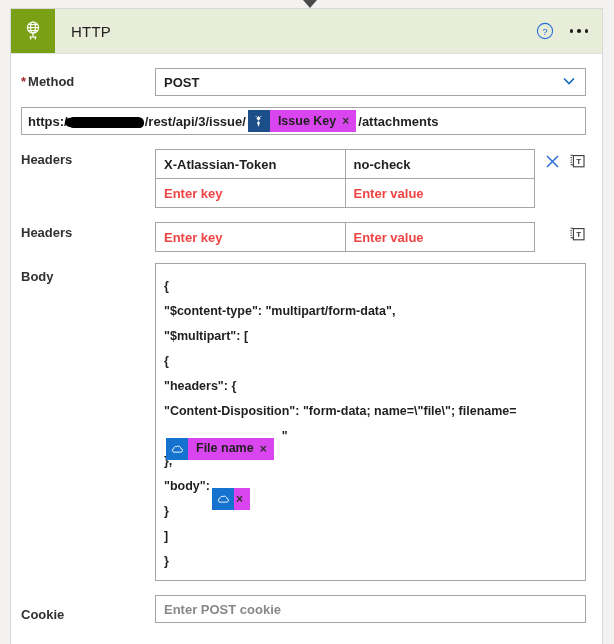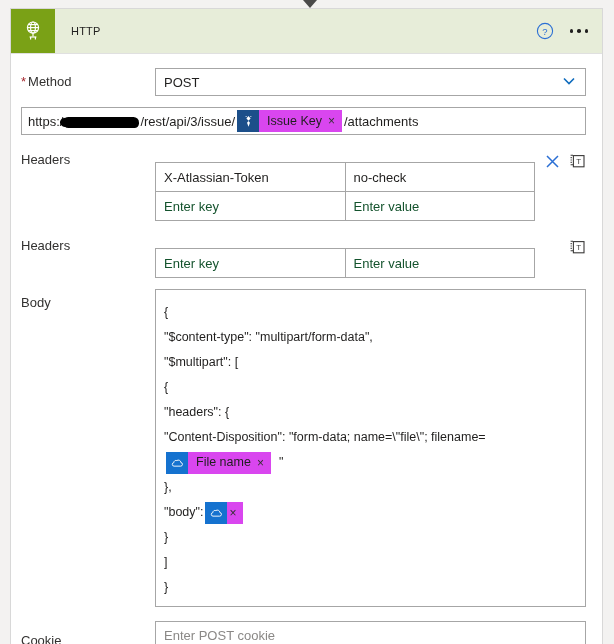--- a/index.html
+++ b/index.html
@@ -51,21 +51,21 @@
     width: 44px;
     height: 44px;
     background: #7aa116;
     display: flex;
     align-items: center;
     justify-content: center;
     flex: 0 0 auto;
   }
   #header-title {
     margin-left: 16px;
-    font-size: 11px;
+    font-size: 15px;
     color: #201f1e;
     letter-spacing: .2px;
   }
   #header-actions {
     margin-left: auto;
     display: flex;
     align-items: center;
     gap: 16px;
     padding-right: 14px;
   }
@@ -80,20 +80,21 @@
 
   
   #form {
     padding: 14px 0 22px 0;
   }
   .row {
     display: flex;
     align-items: flex-start;
     padding: 0 16px 0 10px;
     margin-bottom: 11px;
+    font-weight: bold;
   }
   .row-label {
     width: 134px;
     flex: 0 0 134px;
     padding-top: 6px;
     font-size: 13px;
     color: #323130;
     line-height: 16px;
     white-space: nowrap;
   }
@@ -174,37 +175,37 @@
     padding: 0 7px 0 2px;
     color: #323130;
     font-size: 12px;
     line-height: 1;
   }
 
   
   .kv-wrap { display: flex; align-items: flex-start; }
   .kv-grid { flex: 1 1 auto; }
   .kv-row { display: flex; margin-top: -1px; }
-  .kv-row:first-child { margin-top: 16px; }
+  .kv-row:first-child { margin-top: 3px; }
   .kv-cell {
     border: 1px solid #a6a6a6;
     height: 30px;
     box-sizing: border-box;
     display: flex;
     align-items: center;
     padding: 0 8px;
     font-size: 13px;
     background: #fff;
     flex: 1 1 50%;
     min-width: 0;
     overflow: hidden;
     white-space: nowrap;
   }
   .kv-cell + .kv-cell { margin-left: -1px; }
-  .kv-cell.ph { color: #14532d; }
+  .kv-cell.ph { color: #ef4444; }
   .kv-actions {
     flex: 0 0 auto;
     display: flex;
     align-items: center;
     gap: 8px;
     padding-left: 9px;
     height: 30px;
   }
   .icon-btn { cursor: pointer; line-height: 0; }
   .icon-btn.spacer { visibility: hidden; }
@@ -221,21 +222,21 @@
     font-family: "Liberation Sans", sans-serif;
     font-size: 12.5px;
     color: #201f1e;
     line-height: 25px;
     height: 25px;
     white-space: nowrap;
     display: flex;
     align-items: center;
   }
   .code-line .txt { display: inline-block; }
-  .code-line .token { position: relative; top: 0; }
+  .code-line .token { position: relative; top: 12px; }
 
   
   #cookie-field { }
 
   
   #advanced {
     padding: 6px 16px 0 10px;
     margin-top: 16px;
   }
 </style>

